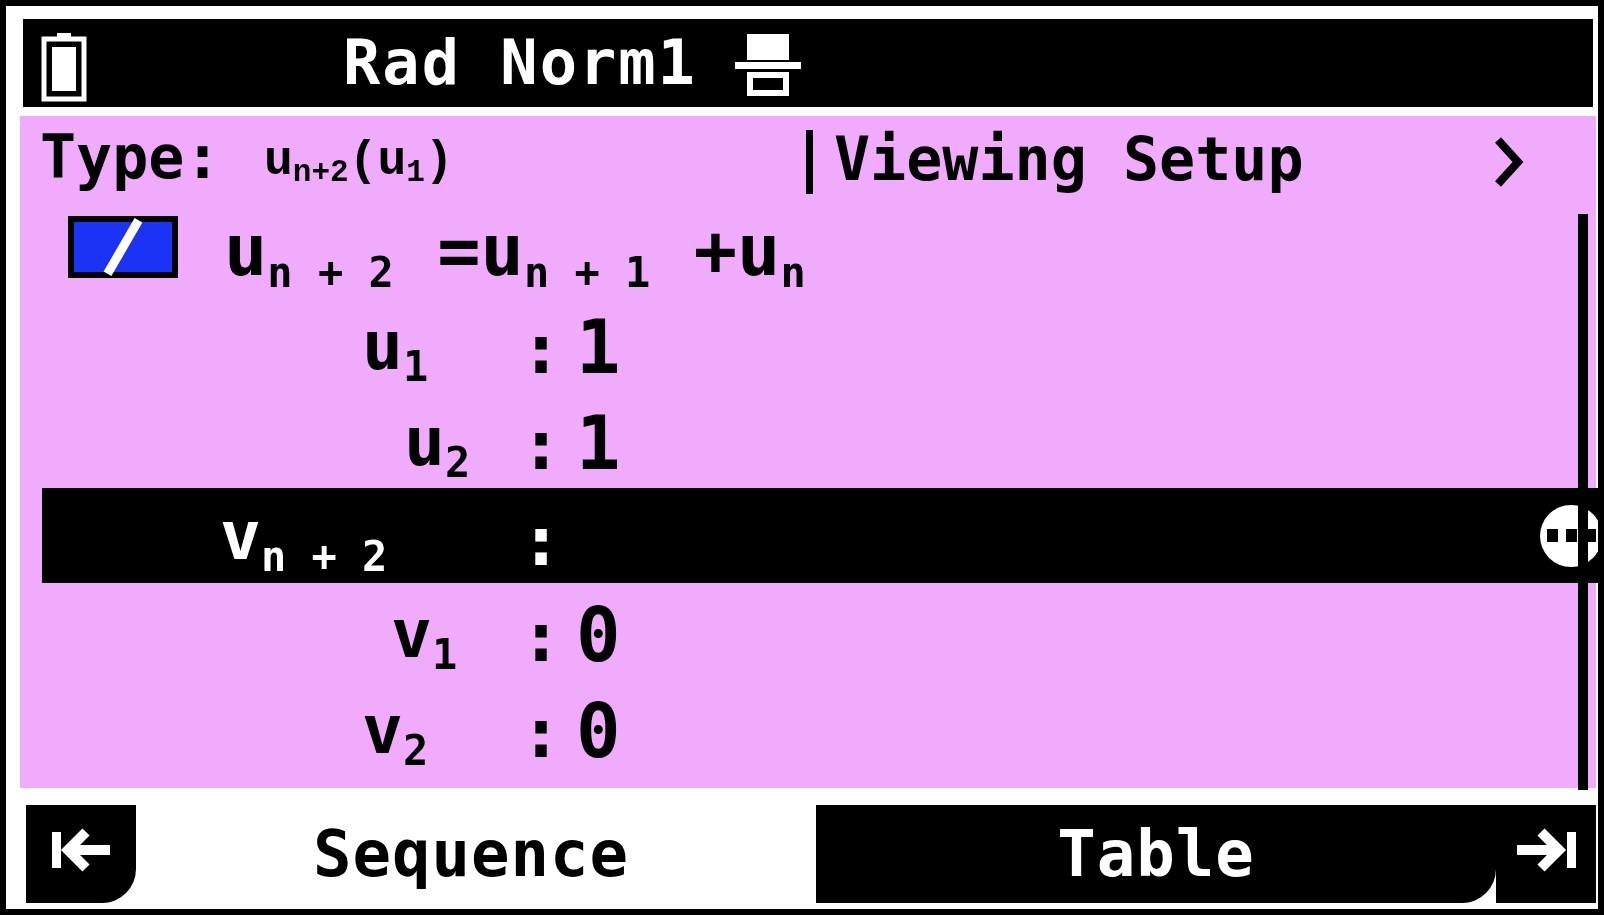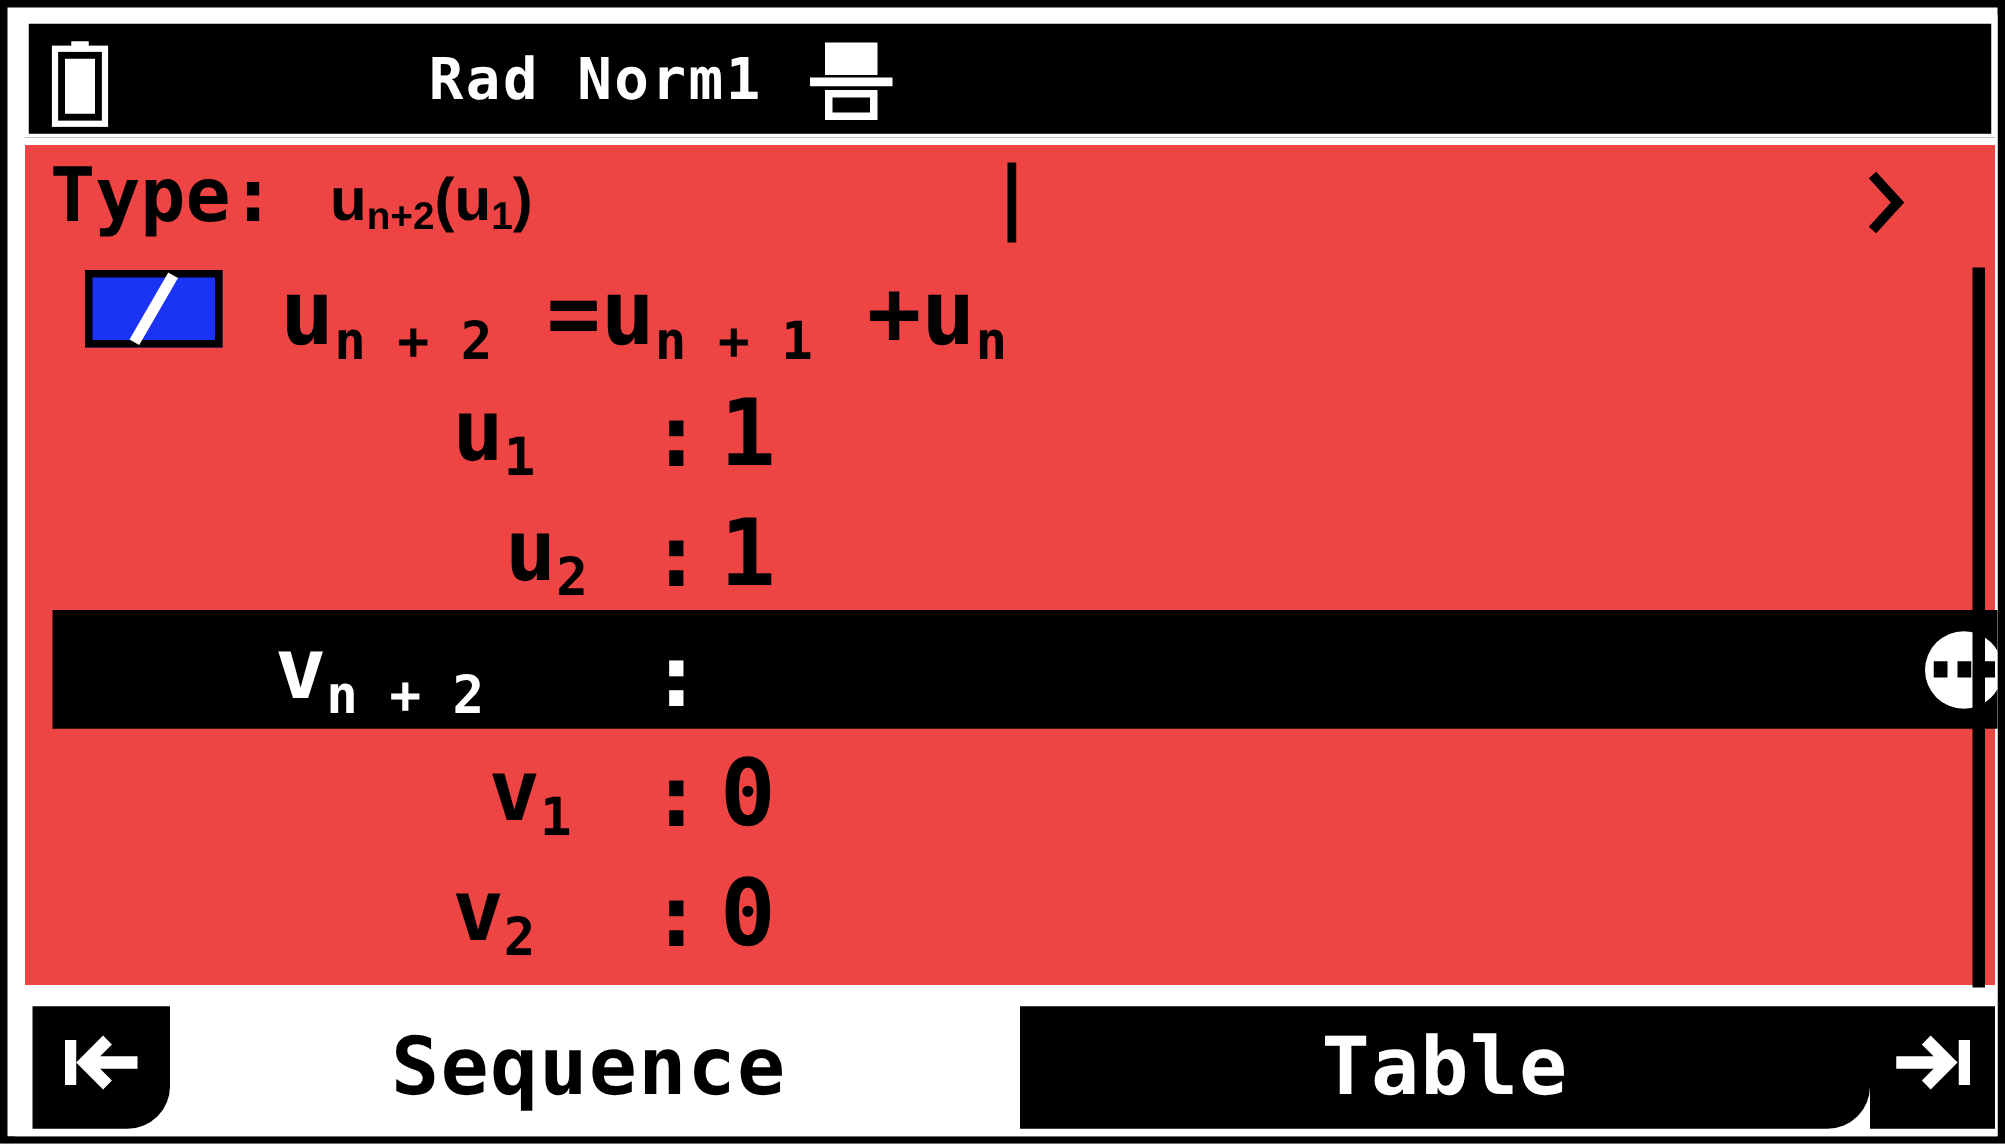--- a/index.html
+++ b/index.html
@@ -57,21 +57,21 @@
     left: 320px;
     top: 0;
     height: 88px;
     display: flex;
     align-items: center;
     gap: 38px;
   }
   .status-text {
     color: #ffffff;
     font-family: "DejaVu Sans Mono", monospace;
-    font-size: 46px;
+    font-size: 62px;
     font-weight: bold;
     letter-spacing: 2px;
     line-height: 1;
     white-space: pre;
   }
   .frac-icon {
     width: 66px;
     height: 70px;
     position: relative;
   }
@@ -96,21 +96,21 @@
     background: #000000;
   }
 
   
   .content {
     position: absolute;
     left: 8px;
     top: 104px;
     width: 1576px;
     height: 672px;
-    background: #ef4444;
+    background: #f0abfc;
   }
 
   
   .header-row {
     position: absolute;
     left: 0; top: 0;
     width: 1576px; height: 84px;
   }
   .type-label {
     position: absolute;
@@ -118,21 +118,21 @@
     font-family: "DejaVu Sans Mono", monospace;
     font-size: 60px;
     font-weight: bold;
     color: #000000;
     line-height: 66px;
     white-space: pre;
   }
   .type-value {
     position: absolute;
     left: 244px; top: 16px;
-    font-family: Liberation Sans, sans-serif;
+    font-family: Liberation Mono, monospace;
     font-size: 48px;
     font-weight: bold;
     color: #000000;
     line-height: 58px;
     white-space: pre;
   }
   .type-value sub {
     font-size: 31px;
     vertical-align: baseline;
     position: relative;
@@ -378,20 +378,21 @@
       </span>
     </div>
   </div>
 
   <div class="content">
 
     <div class="header-row">
       <span class="type-label">Type:</span>
       <span class="type-value"><span>u</span><sub>n+2</sub><span>(u</span><sub>1</sub><span>)</span></span>
       <span class="col-divider"></span>
+      <span class="viewing-setup">Viewing Setup</span>
       <span class="chevron-right">
         <svg width="40" height="56" viewBox="0 0 40 56" xmlns="http://www.w3.org/2000/svg">
           <polyline points="10,6 30,28 10,50" fill="none" stroke="#000000" stroke-width="8"></polyline>
         </svg>
       </span>
     </div>
 
     <div class="rows">
 
       <div class="row" style="top:0px;">

